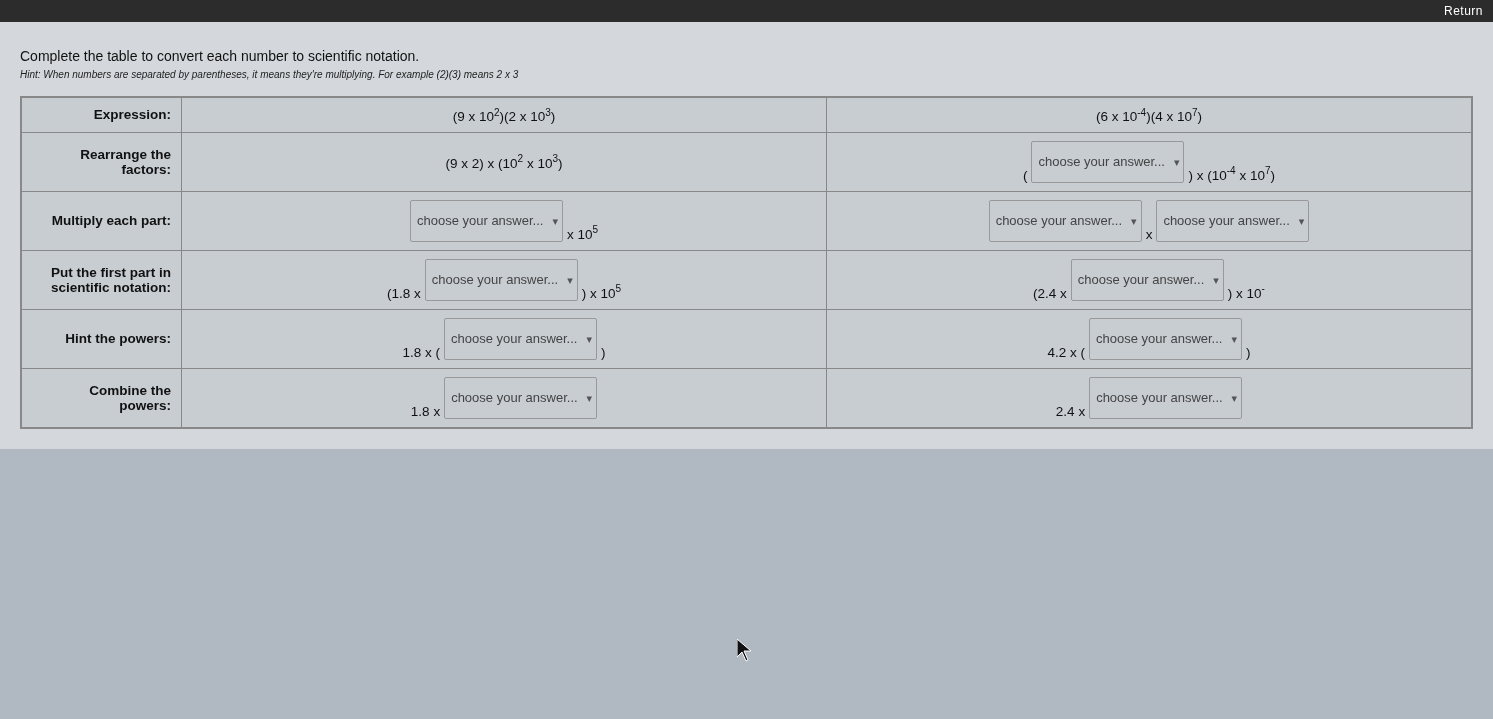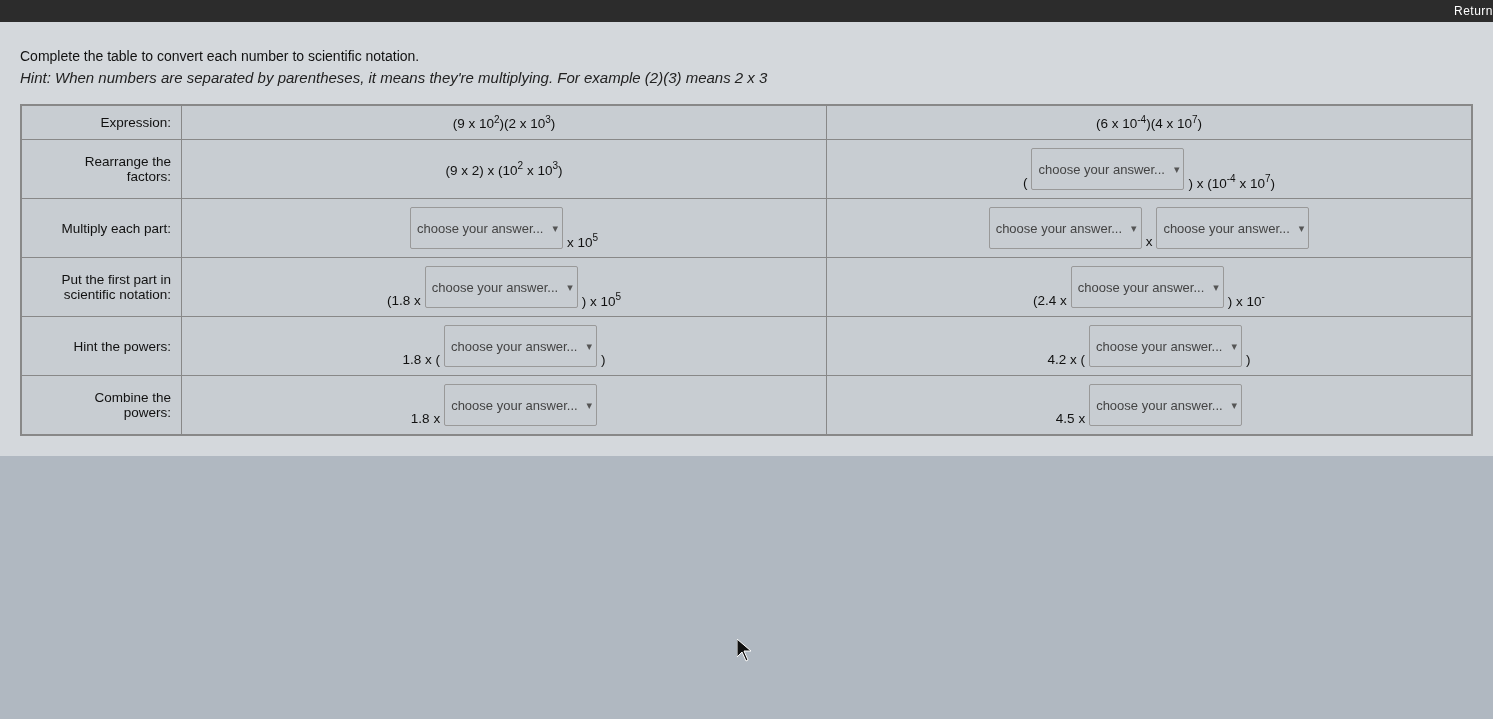--- a/index.html
+++ b/index.html
@@ -9,20 +9,21 @@
       font-size: 14px;
       min-height: 719px;
       padding: 0;
     }
     .top-bar {
       background: #2c2c2c;
       height: 22px;
       display: flex;
       align-items: center;
       justify-content: flex-end;
+      padding-right: 10px;
     }
     .return-btn {
       color: #fff;
       font-size: 12px;
       background: none;
       border: none;
       cursor: pointer;
       letter-spacing: 0.5px;
     }
     .main-container {
@@ -33,21 +34,21 @@
     .instructions {
       margin-bottom: 14px;
       line-height: 1.5;
     }
     .instructions p {
       font-size: 14px;
       color: #111;
     }
     .instructions p.hint {
       font-style: italic;
-      font-size: 15px;
+      font-size: 10px;
       color: #222;
     }
     .table-wrapper {
       background: #c8cdd2;
       border: 1.5px solid #888;
     }
     table {
       border-collapse: collapse;
       width: 100%;
       table-layout: fixed;
@@ -57,20 +58,21 @@
       padding: 8px 10px;
       vertical-align: middle;
     }
     .col-label {
       width: 160px;
       text-align: right;
       font-size: 13.5px;
       color: #111;
       background: #c8cdd2;
       padding-right: 10px;
+      font-weight: bold;
     }
     .col-left {
       background: #c8cdd2;
       text-align: center;
     }
     .col-right {
       background: #c8cdd2;
       text-align: center;
     }
     .expression-cell {
@@ -303,21 +305,21 @@
                 <option>choose your answer...</option>
                 <option>10⁶</option>
                 <option>10⁵</option>
                 <option>10⁴</option>
               </select>
             </div>
           </div>
         </td>
         <td class="col-right">
           <div class="cell-content">
-            <span class="math-text">4.5 x</span>
+            <span class="math-text">2.4 x</span>
             <div class="select-wrapper">
               <select class="answer-select">
                 <option>choose your answer...</option>
                 <option>10³</option>
                 <option>10⁻³</option>
                 <option>10⁴</option>
               </select>
             </div>
           </div>
         </td>

